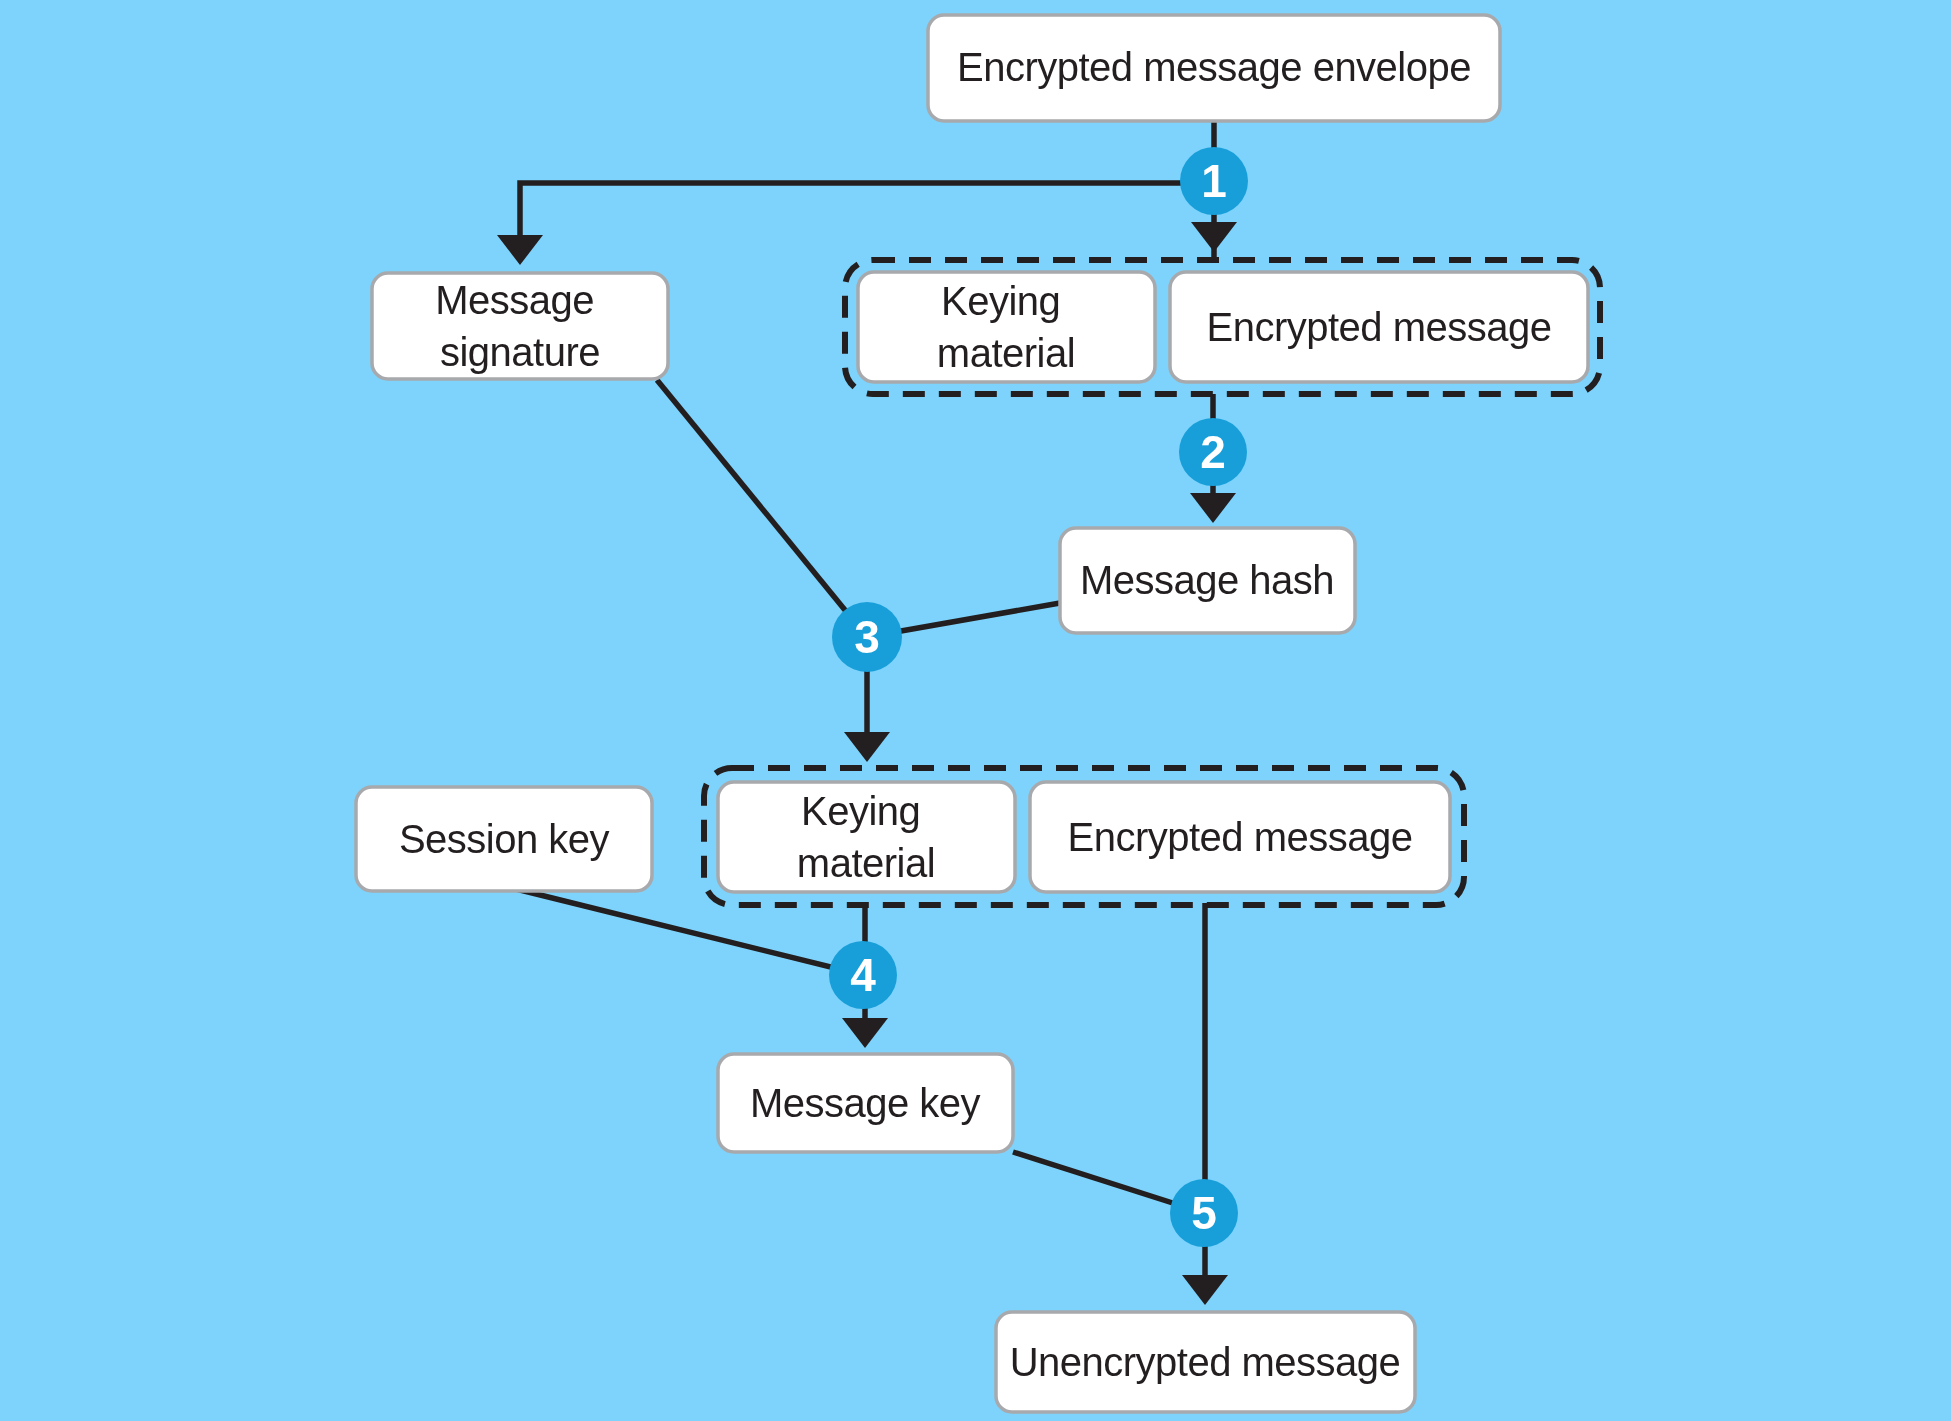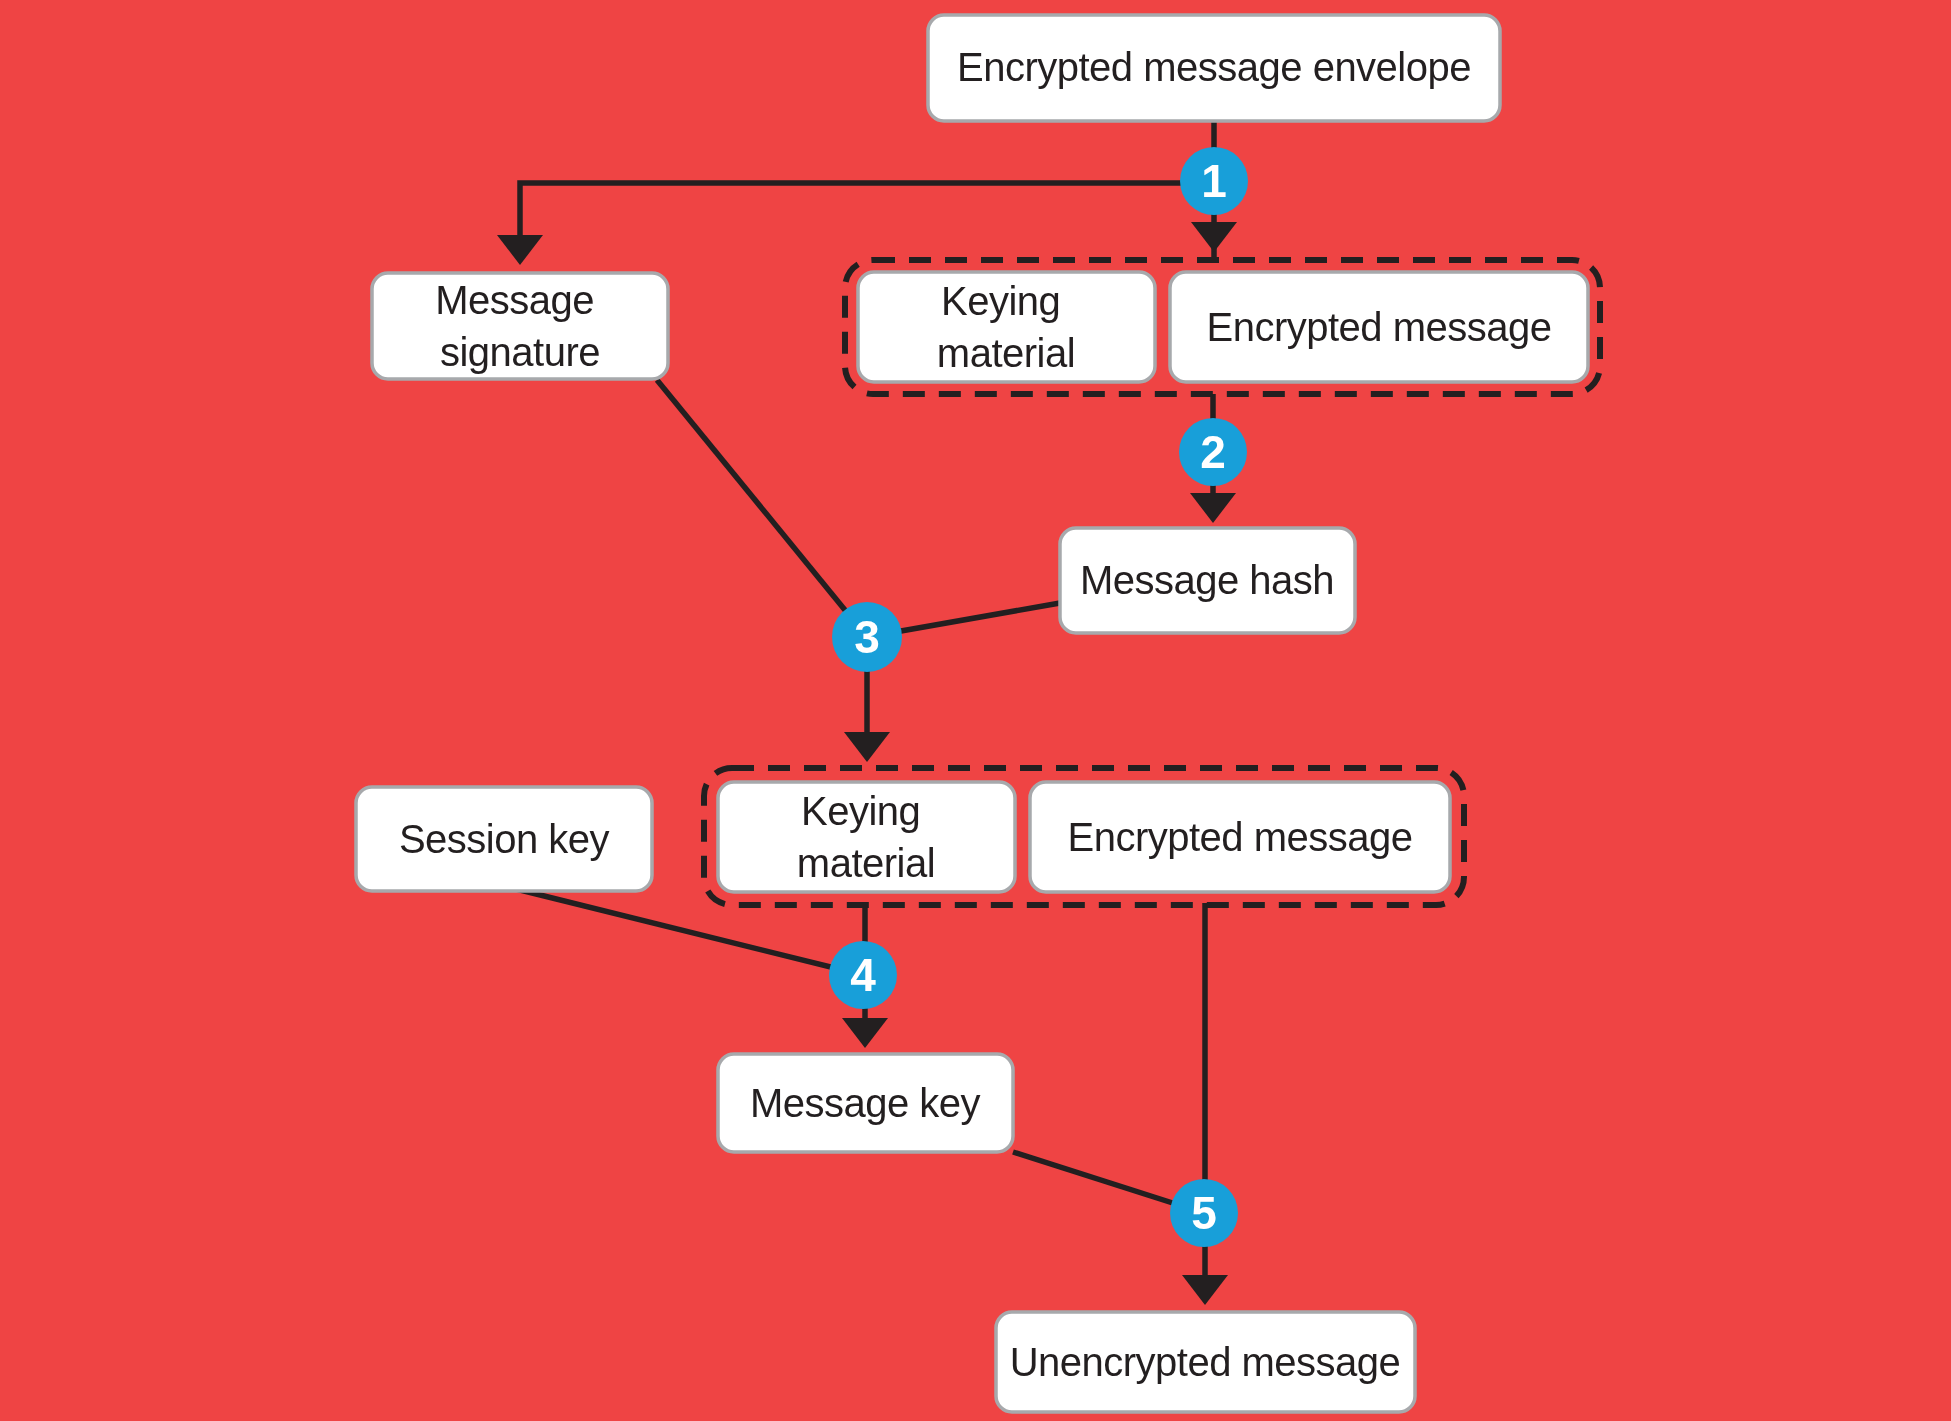--- a/index.html
+++ b/index.html
@@ -3,21 +3,21 @@
 <meta charset="utf-8">
 <style>
   html, body {
     margin: 0;
     padding: 0;
     background: #ffffff;
   }
   .stage {
     width: 1951px;
     height: 1421px;
-    background: #ef4444;
+    background: #7dd3fc;
     position: relative;
     font-family: "Liberation Sans", sans-serif;
   }
   svg { display: block; }
 
   .flow-line {
     stroke: #231f20;
     stroke-width: 5.5;
     fill: none;
     stroke-linejoin: miter;

